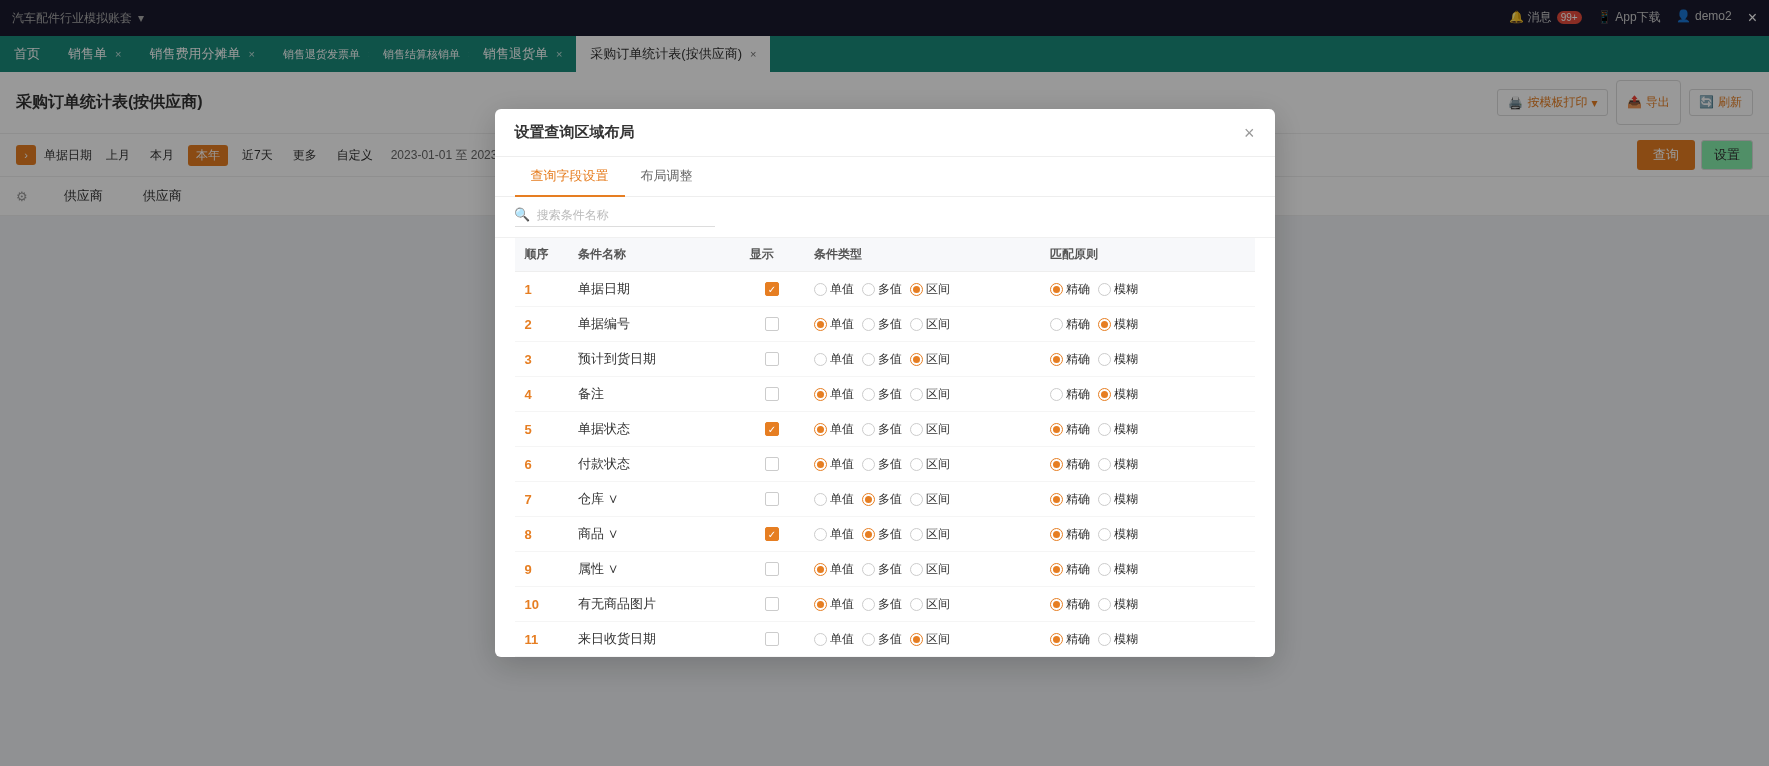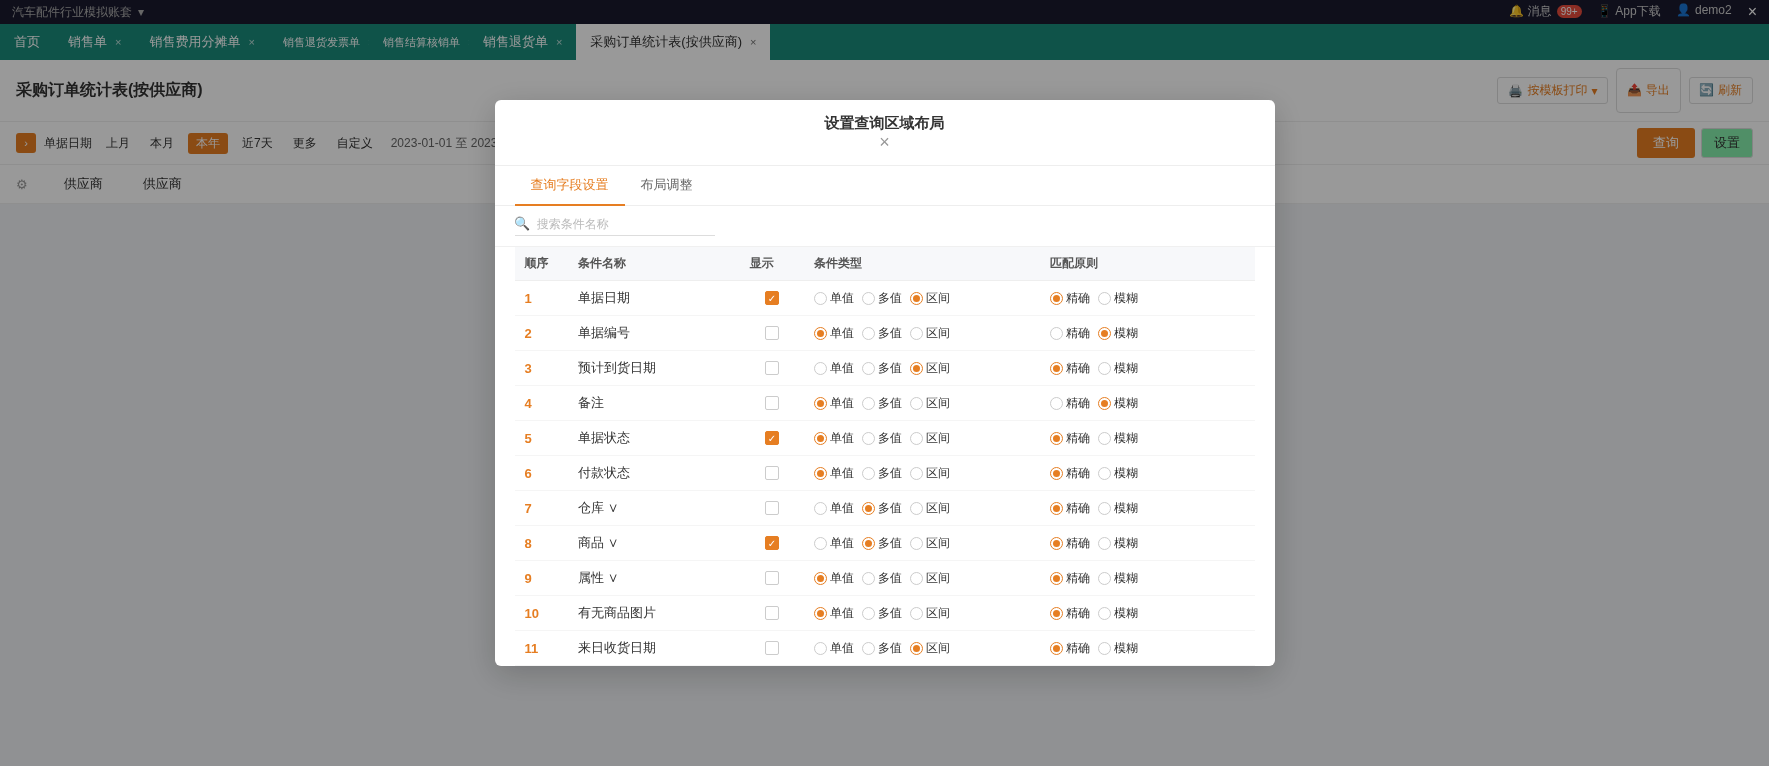--- a/index.html
+++ b/index.html
@@ -1,21 +1,21 @@
 <!DOCTYPE html>
 <html><head>
   <meta charset="utf-8">
   <style>
     * { box-sizing: border-box; margin: 0; padding: 0; }
     body { font-family: 'Microsoft YaHei', Arial, sans-serif; font-size: 13px; background: #f0f2f5; overflow: hidden; }
 
     
     .top-bar {
       background: #1a1a2e;
-      height: 24px;
+      height: 36px;
       display: flex;
       align-items: center;
       justify-content: space-between;
       padding: 0 12px;
       color: #ccc;
     }
     .top-bar-left { font-size: 12px; color: #aaa; display: flex; align-items: center; gap: 6px; }
     .top-bar-right { display: flex; align-items: flex-start; gap: 16px; font-size: 12px; }
     .notif-badge { background: #e74c3c; color: #fff; font-size: 10px; border-radius: 8px; padding: 1px 4px; margin-left: 2px; }
 
@@ -115,21 +115,20 @@
       display: flex;
       flex-direction: column;
       box-shadow: 0 8px 32px rgba(0,0,0,0.2);
     }
     .modal-header {
       padding: 14px 20px;
       border-bottom: 1px solid #eee;
       display: flex;
       align-items: center;
       justify-content: space-between;
-      flex-direction: column;
     }
     .modal-title { font-size: 15px; font-weight: bold; color: #333; }
     .modal-close { background: none; border: none; cursor: pointer; font-size: 18px; color: #999; line-height: 1; }
     .modal-tabs {
       padding: 0 20px;
       border-bottom: 1px solid #eee;
       display: flex;
       gap: 0;
     }
     .modal-tab {

